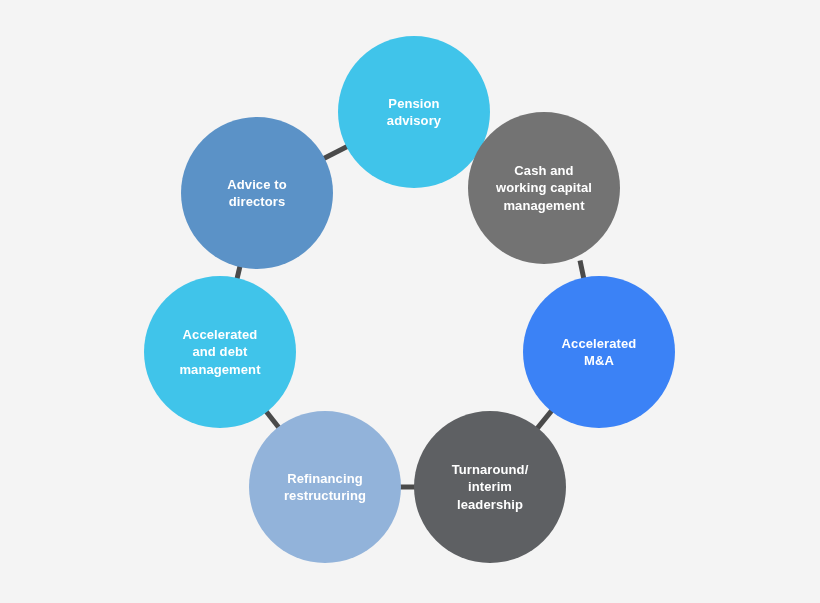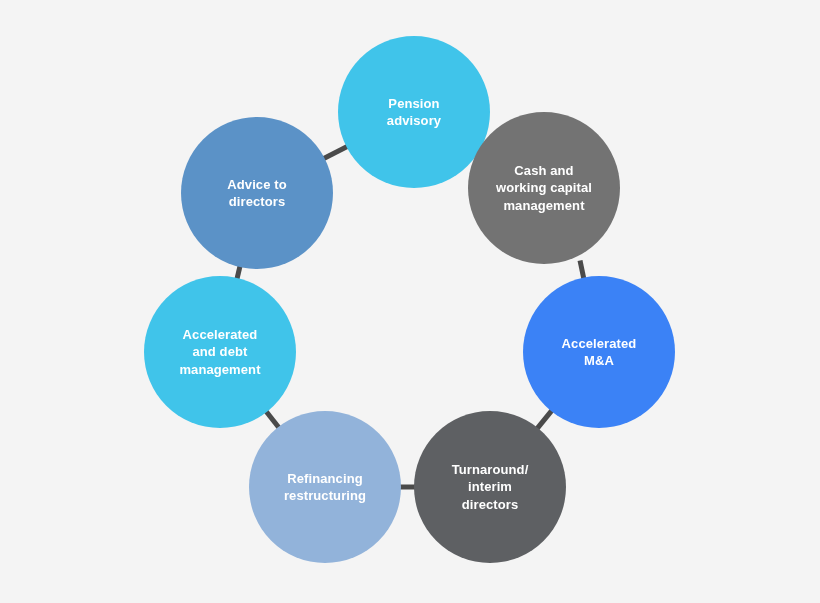--- a/index.html
+++ b/index.html
@@ -69,21 +69,21 @@
 working capital
 management</span>
       </div>
       <div class="node" style="left: 523px; top: 276px; width: 152px; height: 152px; background: #3b82f6;">
         <span class="node-label">Accelerated
 M&amp;A</span>
       </div>
       <div class="node" style="left: 414px; top: 411px; width: 152px; height: 152px; background: rgb(94, 96, 99);">
         <span class="node-label">Turnaround/
 interim
-directors</span>
+leadership</span>
       </div>
       <div class="node" style="left: 249px; top: 411px; width: 152px; height: 152px; background: rgb(146, 179, 218);">
         <span class="node-label">Refinancing
 restructuring</span>
       </div>
       <div class="node" style="left: 144px; top: 276px; width: 152px; height: 152px; background: rgb(64, 196, 234);">
         <span class="node-label">Accelerated
 and debt
 management</span>
       </div>

